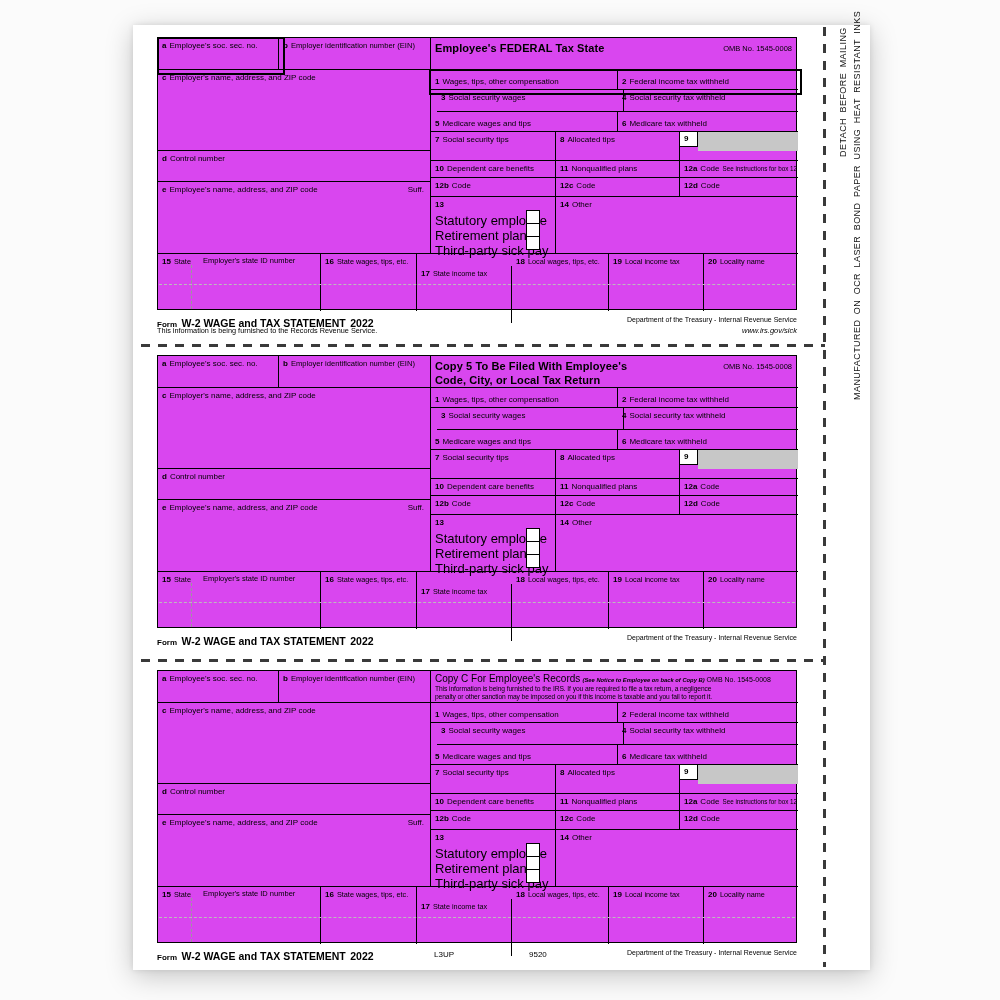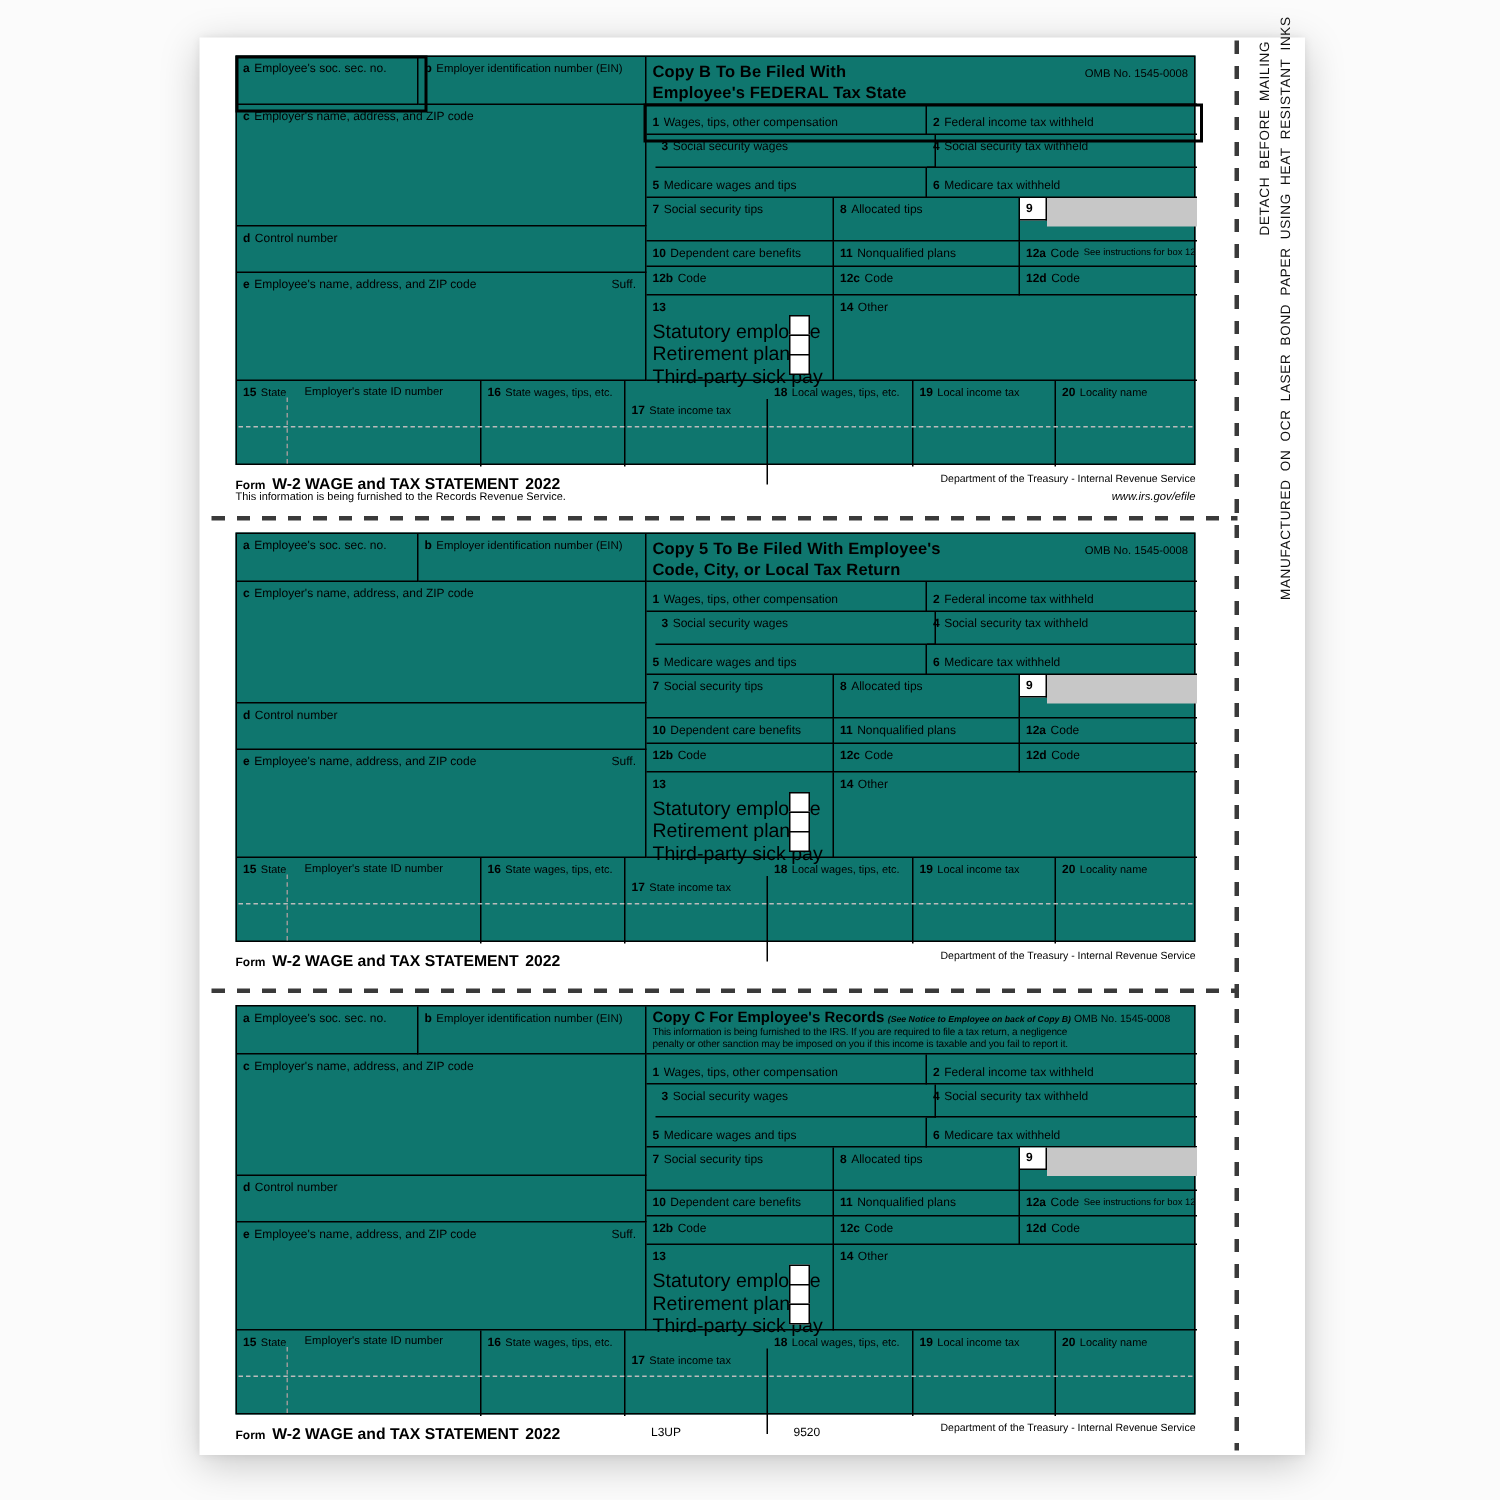--- a/index.html
+++ b/index.html
@@ -10,21 +10,21 @@
     color:#000;-webkit-font-smoothing:antialiased;
   }
   .sheet{
     position:absolute;left:133px;top:25px;width:737px;height:945px;
     background:#ffffff;
     box-shadow:0 6px 26px rgba(0,0,0,0.22), 0 0 6px rgba(0,0,0,0.10);
   }
   
   .w2{position:absolute;left:24px;width:640px;height:302px;}
   .w2-1{top:12px}.w2-2{top:330px}.w2-3{top:645px}
-  .tbl{position:relative;width:640px;height:273px;border:1px solid #000;box-sizing:border-box;background:#0f766e;}
+  .tbl{position:relative;width:640px;height:273px;border:1px solid #000;box-sizing:border-box;background:#d946ef;}
   .c{position:absolute;box-sizing:border-box;padding:3px 0 0 4px;font-size:8px;line-height:1.15;}
   .br{border-right:1px solid #000}.bb{border-bottom:1px solid #000}
   .bn{font-weight:bold;margin-right:3px;font-size:8px}
   .bl{font-size:8px}
   .low{display:flex;align-items:flex-end;padding-top:0;padding-bottom:3px}
   .mid{display:flex;align-items:center;padding-top:0}
   .nw{white-space:nowrap;overflow:hidden}
   
   .p-a{left:0;top:0;width:121px;height:32px}
   .p-b{left:121px;top:0;width:152px;height:32px}
@@ -54,21 +54,21 @@
   .p-17{left:259px;top:228px;width:95px;height:57px}
   .p-18{left:354px;top:216px;width:97px;height:57px}
   .p-19{left:451px;top:216px;width:95px;height:57px}
   .p-20{left:546px;top:216px;width:94px;height:57px}
   .r15 .bl{font-size:7.3px}
   
   .ct{font-weight:bold;font-size:11px;line-height:1.3;letter-spacing:0.1px}
   .omb{position:absolute;right:6px;top:7px;font-size:7.5px;font-weight:normal}
   .hdrC{padding-top:2px}
   .ccl{white-space:nowrap}
-  .cct{font-weight:bold;font-size:10px}
+  .cct{font-weight:normal;font-size:10px}
   .ccn{font-weight:bold;font-style:italic;font-size:5.8px}
   .cco{font-size:7px;margin-left:2px}
   .ccp{font-size:6.7px;line-height:1.25;letter-spacing:-0.1px}
   
   .thicka{position:absolute;left:-1px;top:-1px;width:124px;height:34px;border:2.5px solid #000;pointer-events:none}
   .thick12{position:absolute;left:271px;top:31px;width:369px;height:22px;border:2.5px solid #000;pointer-events:none}
   
   .b9box{position:absolute;left:0;top:0;width:18px;height:15px;border-right:1px solid #000;border-bottom:1px solid #000;background:#fff;font-weight:bold;font-size:8px;padding:2px 0 0 4px;box-sizing:border-box}
   .b9gray{position:absolute;left:18px;top:0;right:0;height:19px;background:#c7c7c7}
   
@@ -103,21 +103,20 @@
 </head>
 <body>
 
 <div class="sheet">
 
   <div class="w2 w2-1">
     <div class="tbl">
       <div class="c p-a br bb"><span class="bn">a</span><span class="bl">Employee's soc. sec. no.</span></div>
       <div class="c p-b br bb nw"><span class="bn">b</span><span class="bl" style="font-size:7.6px">Employer identification number (EIN)</span></div>
       <div class="c p-hdr bb">
-        <div class="ct">Copy B To Be Filed With</div>
         <div class="ct">Employee's FEDERAL Tax State</div>
         <div class="omb">OMB No. 1545-0008</div>
       </div>
       <div class="c p-c br bb"><span class="bn">c</span><span class="bl">Employer's name, address, and ZIP code</span></div>
       <div class="c p-d br bb"><span class="bn">d</span><span class="bl">Control number</span></div>
       <div class="c p-e br bb"><span class="bn">e</span><span class="bl">Employee's name, address, and ZIP code</span><span class="bl" style="position:absolute;right:6px;top:3px">Suff.</span></div>
       <div class="c p-1 br bb low">
           <span class="bn">1</span>
           <span class="bl">Wages, tips, other compensation</span>
         </div>
@@ -174,21 +173,21 @@
       <div class="c p-19 br r15 nw"><span class="bn">19</span><span class="bl">Local income tax</span></div>
       <div class="c p-20 r15 nw"><span class="bn">20</span><span class="bl">Locality name</span></div>
       <div class="row15dash"></div>
       <div class="thicka"></div>
       <div class="thick12"></div>
     </div>
     <div class="footer">
       <div class="f-title"><span class="fw">Form</span> <span class="ft">W-2 WAGE and TAX STATEMENT</span> <span class="ft">2022</span></div>
       <div class="f-note">This information is being furnished to the Records Revenue Service.</div>
       <div class="f-dept">Department of the Treasury - Internal Revenue Service</div>
-      <div class="f-efile">www.irs.gov/efile</div>
+      <div class="f-efile">www.irs.gov/sick</div>
     </div>
   </div>
 
   <div class="cut cut1"></div>
 
   <div class="w2 w2-2">
     <div class="tbl">
       <div class="c p-a br bb"><span class="bn">a</span><span class="bl">Employee's soc. sec. no.</span></div>
       <div class="c p-b br bb nw"><span class="bn">b</span><span class="bl" style="font-size:7.6px">Employer identification number (EIN)</span></div>
       <div class="c p-hdr bb">

